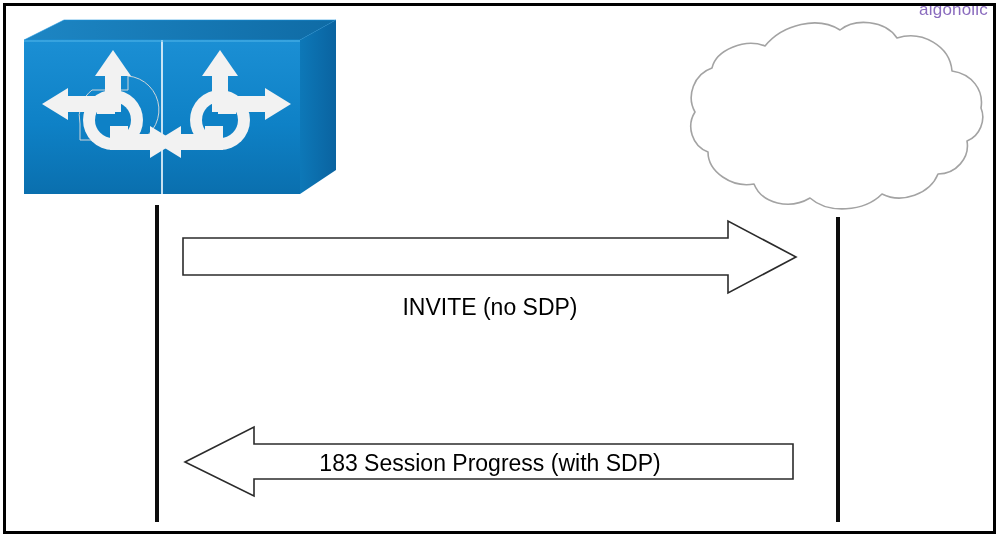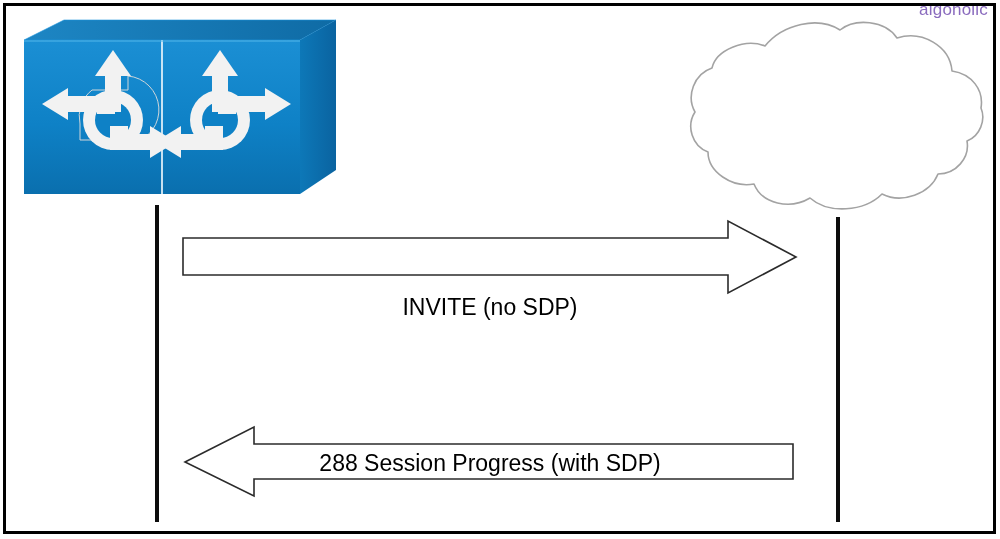--- a/index.html
+++ b/index.html
@@ -196,20 +196,20 @@
       <polygon points="1,20 546,20 546,3 614,39 546,75 546,57 1,57" fill="#ffffff" stroke="#2b2b2b" stroke-width="1.6" stroke-linejoin="miter"></polygon>
     </svg>
     <div class="msg-label">INVITE (no SDP)</div>
   </div>
 
 
   <div class="message-arrow" id="msg-2">
     <svg width="616" height="78" viewBox="0 0 616 78" xmlns="http://www.w3.org/2000/svg">
       <polygon points="3,38 72,3 72,20 611,20 611,55 72,55 72,72" fill="#ffffff" stroke="#2b2b2b" stroke-width="1.6" stroke-linejoin="miter"></polygon>
     </svg>
-    <div class="msg-label">288 Session Progress (with SDP)</div>
+    <div class="msg-label">183 Session Progress (with SDP)</div>
   </div>
 
   <div id="watermark">algoholic</div>
 
   <div id="frame"></div>
 
 </div>
 
 </body></html>

